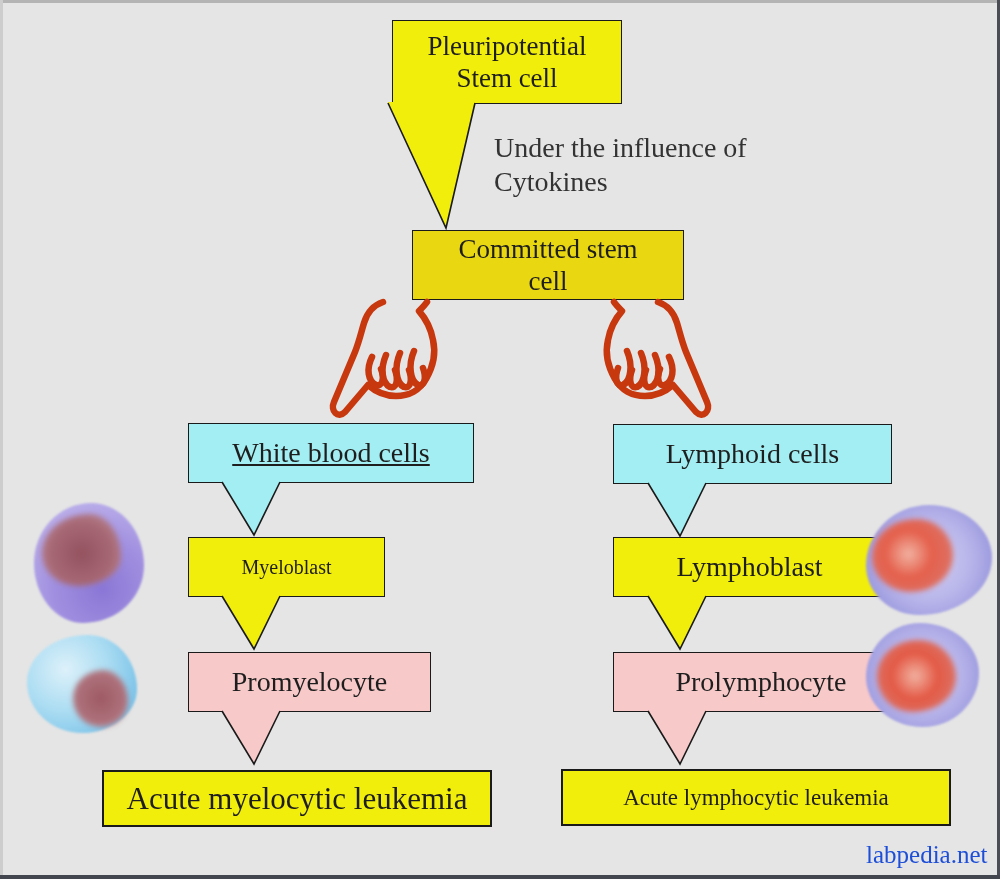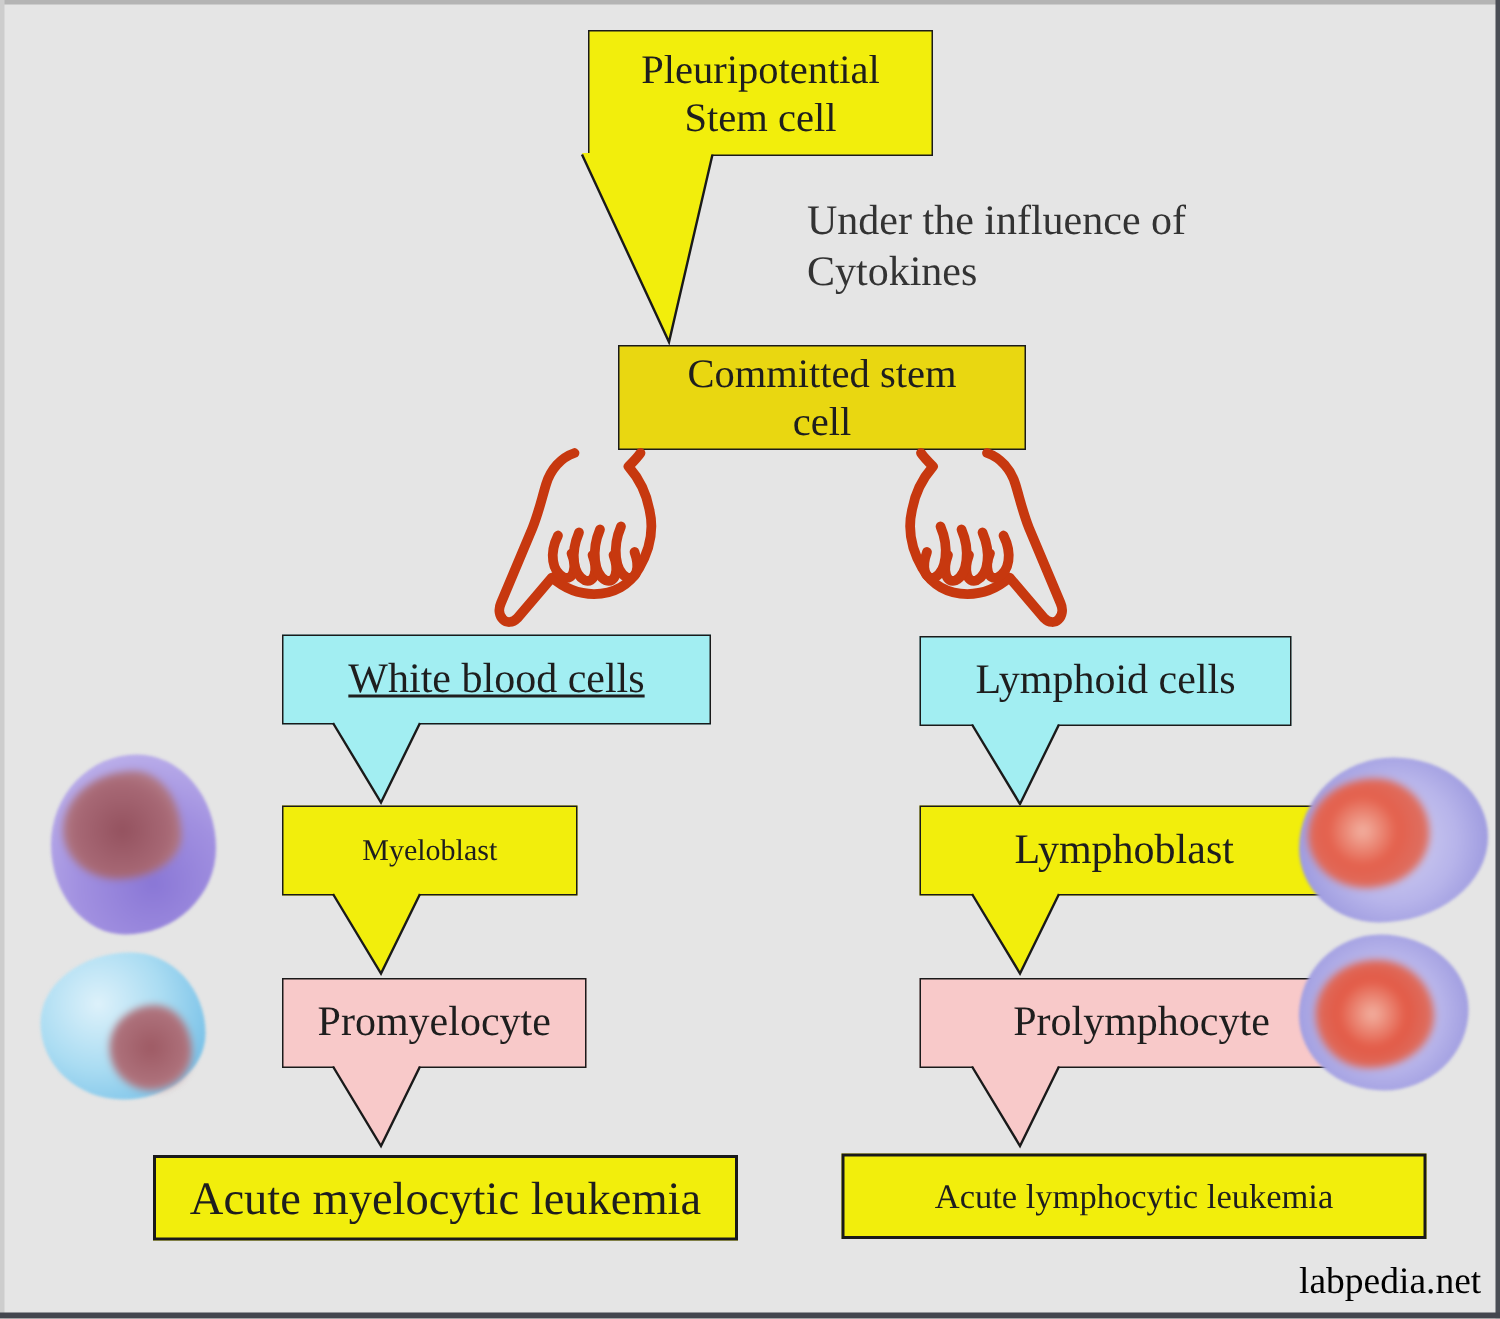--- a/index.html
+++ b/index.html
@@ -30,25 +30,25 @@
 
   .tail { position:absolute; overflow:visible; }
   .tail polygon { stroke:none; }
   .tail path    { fill:none; stroke:#1a1a1a; stroke-width:1.6px; }
   .tail .tf-bright { fill:var(--bright-yellow); }
   .tail .tf-cyan   { fill:var(--cyan); }
   .tail .tf-pink   { fill:var(--pink); }
 
   .annotation {
     position:absolute; left:494px; top:131px; width:340px;
-    font-size:28px; line-height:1.22; color:#333; white-space:pre-line;margin-left:44px;
+    font-size:28px; line-height:1.22; color:#333; white-space:pre-line;
   }
   .watermark {
     position:absolute; left:866px; top:841px;
-    font-size:25px; color:#000000;
+    font-size:25px; color:#1d4ed8;
   }
 
   .hand { position:absolute; width:116px; height:126px; }
   .hand path { fill:none; stroke:var(--hand-red); stroke-width:6.5;
                stroke-linecap:round; stroke-linejoin:round; }
   .hand.mirror { transform:scaleX(-1); }
 
   .cell { position:absolute; filter:blur(1.1px); }
   .cyto { position:absolute; inset:0; }
   .nuc  { position:absolute; filter:blur(2.5px); }
@@ -115,29 +115,29 @@
     <polygon class="tf-cyan" points="1,0 59,0 33,54"></polygon>
     <path d="M1,1 L33,54 L59,1"></path>
   </svg>
 
   <div class="box fill-bright" style="left:174px; top:537px; width:197px; height:60px; font-size:20px;">Myeloblast</div>
   <svg class="tail" style="left:221px; top:595px;" width="60" height="56" viewBox="0 0 60 56">
     <polygon class="tf-bright" points="1,0 59,0 33,54"></polygon>
     <path d="M1,1 L33,54 L59,1"></path>
   </svg>
 
-  <div class="box fill-pink" style="left:174px; top:652px; width:203px; height:60px; font-size:28px;">Promyelocyte</div>
+  <div class="box fill-pink" style="left:174px; top:652px; width:243px; height:60px; font-size:28px;">Promyelocyte</div>
   <svg class="tail" style="left:221px; top:710px;" width="60" height="56" viewBox="0 0 60 56">
     <polygon class="tf-pink" points="1,0 59,0 33,54"></polygon>
     <path d="M1,1 L33,54 L59,1"></path>
   </svg>
 
   <div class="box fill-bright" style="left:88px; top:770px; width:390px; height:57px; font-size:31px; border-width:2px;">Acute myelocytic leukemia</div>
 
-  <div class="box fill-cyan" style="left:599px; top:424px; width:248px; height:60px; font-size:28px;">Lymphoid cells</div>
+  <div class="box fill-cyan" style="left:599px; top:424px; width:279px; height:60px; font-size:28px;">Lymphoid cells</div>
   <svg class="tail" style="left:647px; top:482px;" width="60" height="56" viewBox="0 0 60 56">
     <polygon class="tf-cyan" points="1,0 59,0 33,54"></polygon>
     <path d="M1,1 L33,54 L59,1"></path>
   </svg>
 
   <div class="box fill-bright" style="left:599px; top:537px; width:273px; height:60px; font-size:28px;">Lymphoblast</div>
   <svg class="tail" style="left:647px; top:595px;" width="60" height="56" viewBox="0 0 60 56">
     <polygon class="tf-bright" points="1,0 59,0 33,54"></polygon>
     <path d="M1,1 L33,54 L59,1"></path>
   </svg>

